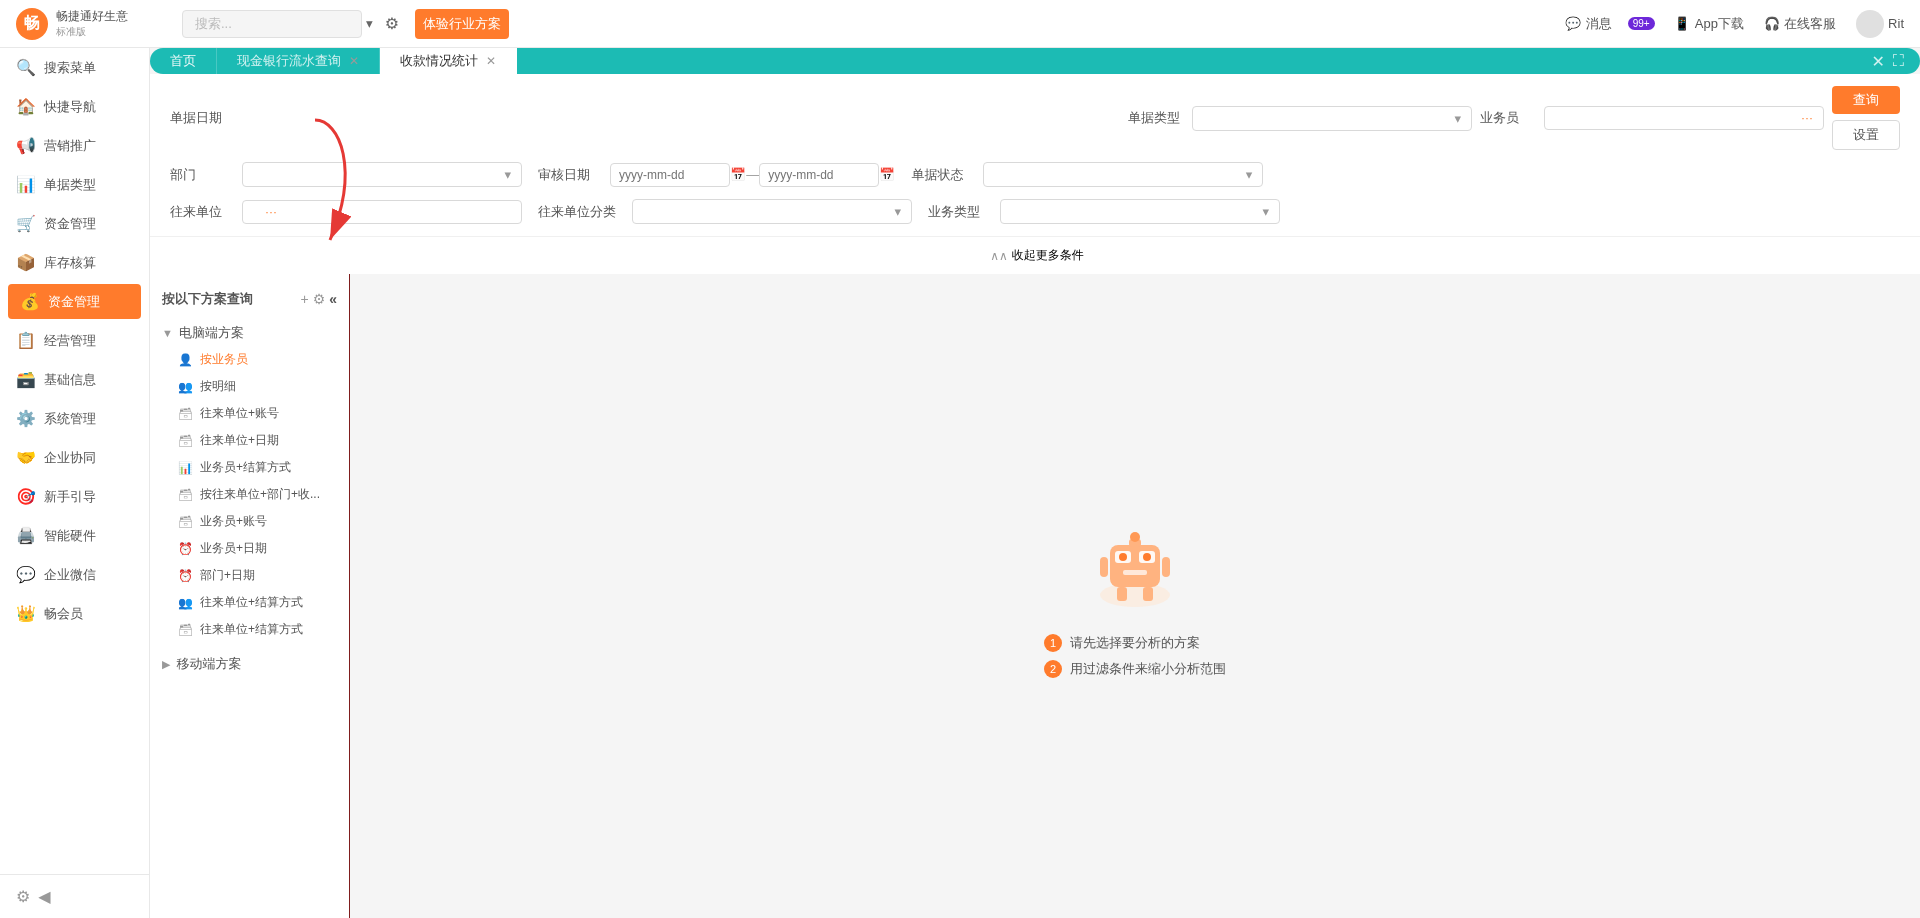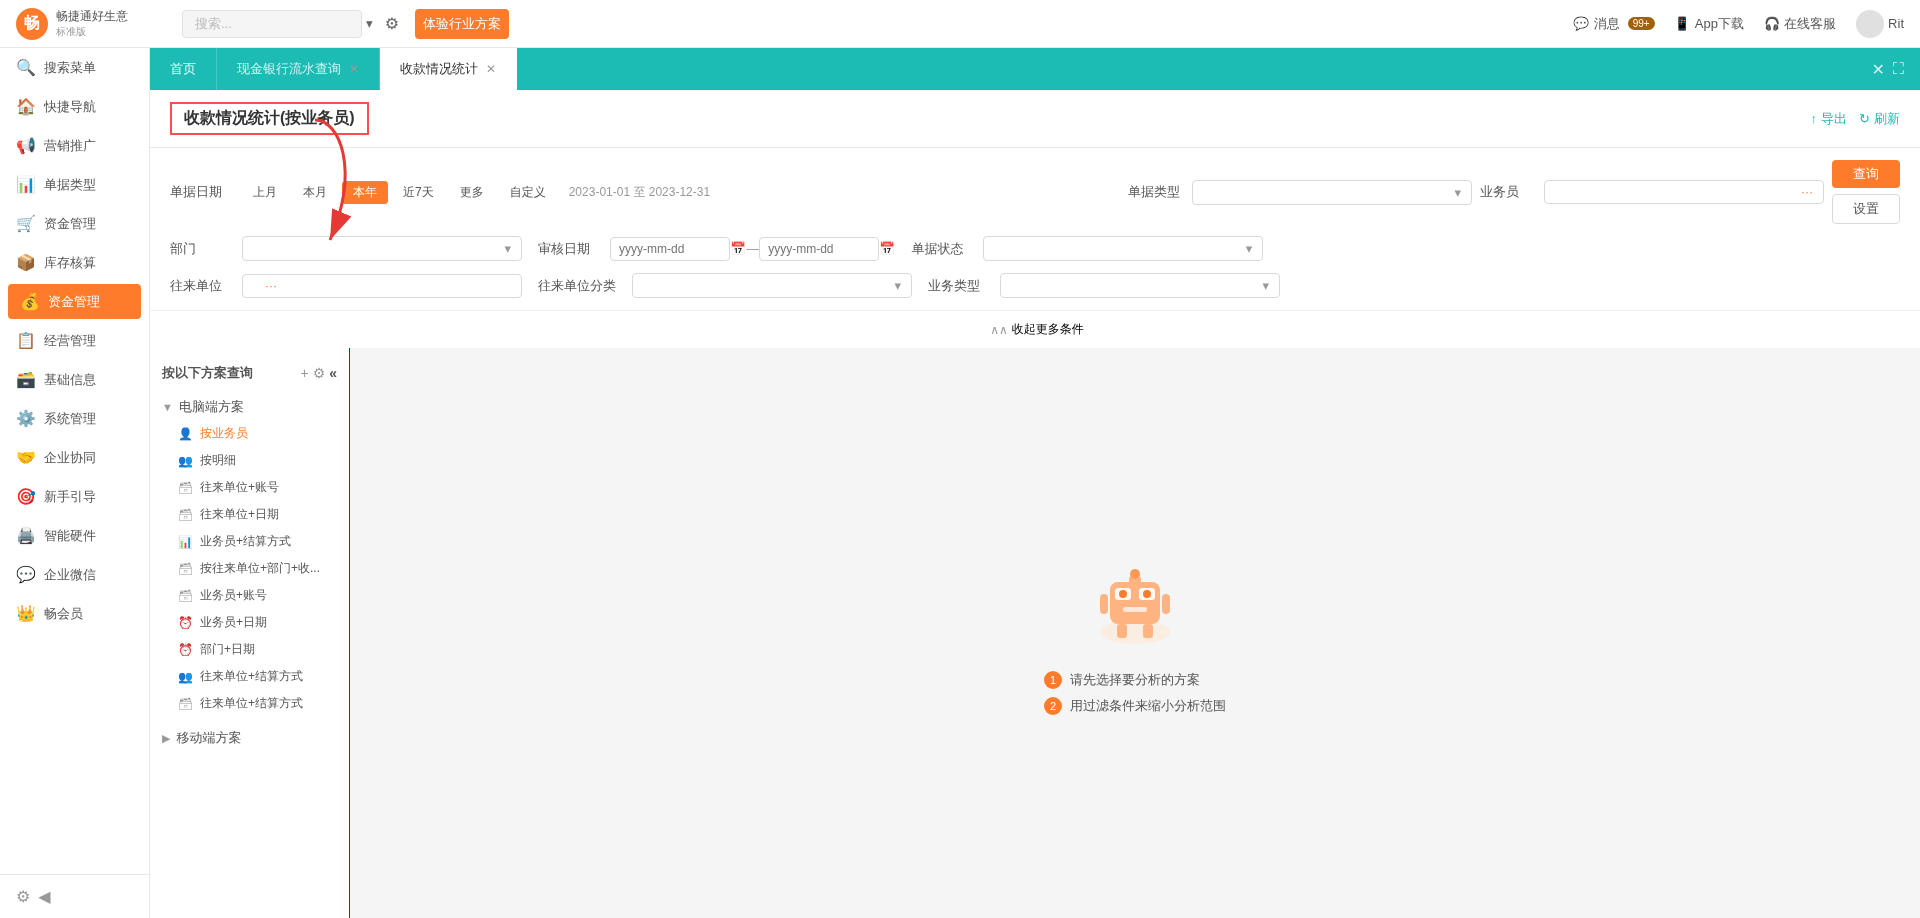--- a/index.html
+++ b/index.html
@@ -51,22 +51,22 @@
       padding: 6px 8px; font-size: 13px; cursor: pointer; margin-left: 8px;
     }
     .header-right {
       margin-left: auto;
       display: flex; align-items: center; gap: 20px;
     }
     .header-right-item {
       display: flex; align-items: center; gap: 4px; cursor: pointer; color: #555; font-size: 13px;
     }
     .notification-badge {
-      background: #a16207; color: #fff; border-radius: 10px;
-      padding: 1px 5px; font-size: 10px; margin-left: 4px;
+      background: #6d28d9; color: #fff; border-radius: 10px;
+      padding: 1px 5px; font-size: 10px; margin-left: 12px;
     }
     .user-avatar {
       width: 28px; height: 28px; background: #e0e0e0; border-radius: 50%;
     }
 
     
     .sidebar {
       position: fixed;
       top: 48px; left: 0; bottom: 0;
       width: 150px;
@@ -94,22 +94,23 @@
       margin-top: 48px;
       margin-left: 150px;
       height: calc(918px - 48px);
       display: flex; flex-direction: column;
     }
 
     
     .tab-bar {
       background: #1cbbb4;
       display: flex; align-items: center;
-      height: 42px;
+      height: 26px;
       padding: 0 0;
+      border-radius: 16px;
     }
     .tab-item {
       padding: 0 20px;
       height: 42px;
       display: flex; align-items: center;
       cursor: pointer;
       color: rgba(255,255,255,0.8);
       font-size: 13px;
       border-right: 1px solid rgba(255,255,255,0.2);
       position: relative;
@@ -404,46 +405,24 @@
       <span class="tab-close">✕</span>
     </div>
     <div class="tab-bar-right">
       <span class="tab-bar-icon">✕</span>
       <span class="tab-bar-icon">⛶</span>
     </div>
   </div>
 
   <div class="page-content">
 
-    <div class="page-header">
-      <div class="page-title-box">收款情况统计(按业务员)</div>
-      <div class="page-header-actions">
-        <button class="action-btn">
-          <span>↑</span>
-          <span>导出</span>
-        </button>
-        <button class="action-btn">
-          <span>↻</span>
-          <span>刷新</span>
-        </button>
-      </div>
-    </div>
 
     <div class="filter-area">
       <div class="filter-row">
         <span class="filter-label">单据日期</span>
-        <div class="date-tabs">
-          <span class="date-tab">上月</span>
-          <span class="date-tab">本月</span>
-          <span class="date-tab active">本年</span>
-          <span class="date-tab">近7天</span>
-          <span class="date-tab">更多</span>
-          <span class="date-tab">自定义</span>
-          <span class="date-range-text">2023-01-01 至 2023-12-31</span>
-        </div>
 
         <div style="margin-left:auto;display:flex;align-items:flex-start;gap:12px;flex-direction:column;">
           <div style="display:flex;align-items:center;gap:8px;">
             <span class="filter-label">单据类型</span>
             <div class="filter-select filter-select-wide">
               <span style="color:#bbb;"></span>
               <span class="select-arrow">▾</span>
             </div>
             <span class="filter-label">业务员</span>
             <div class="filter-select filter-select-wide">

